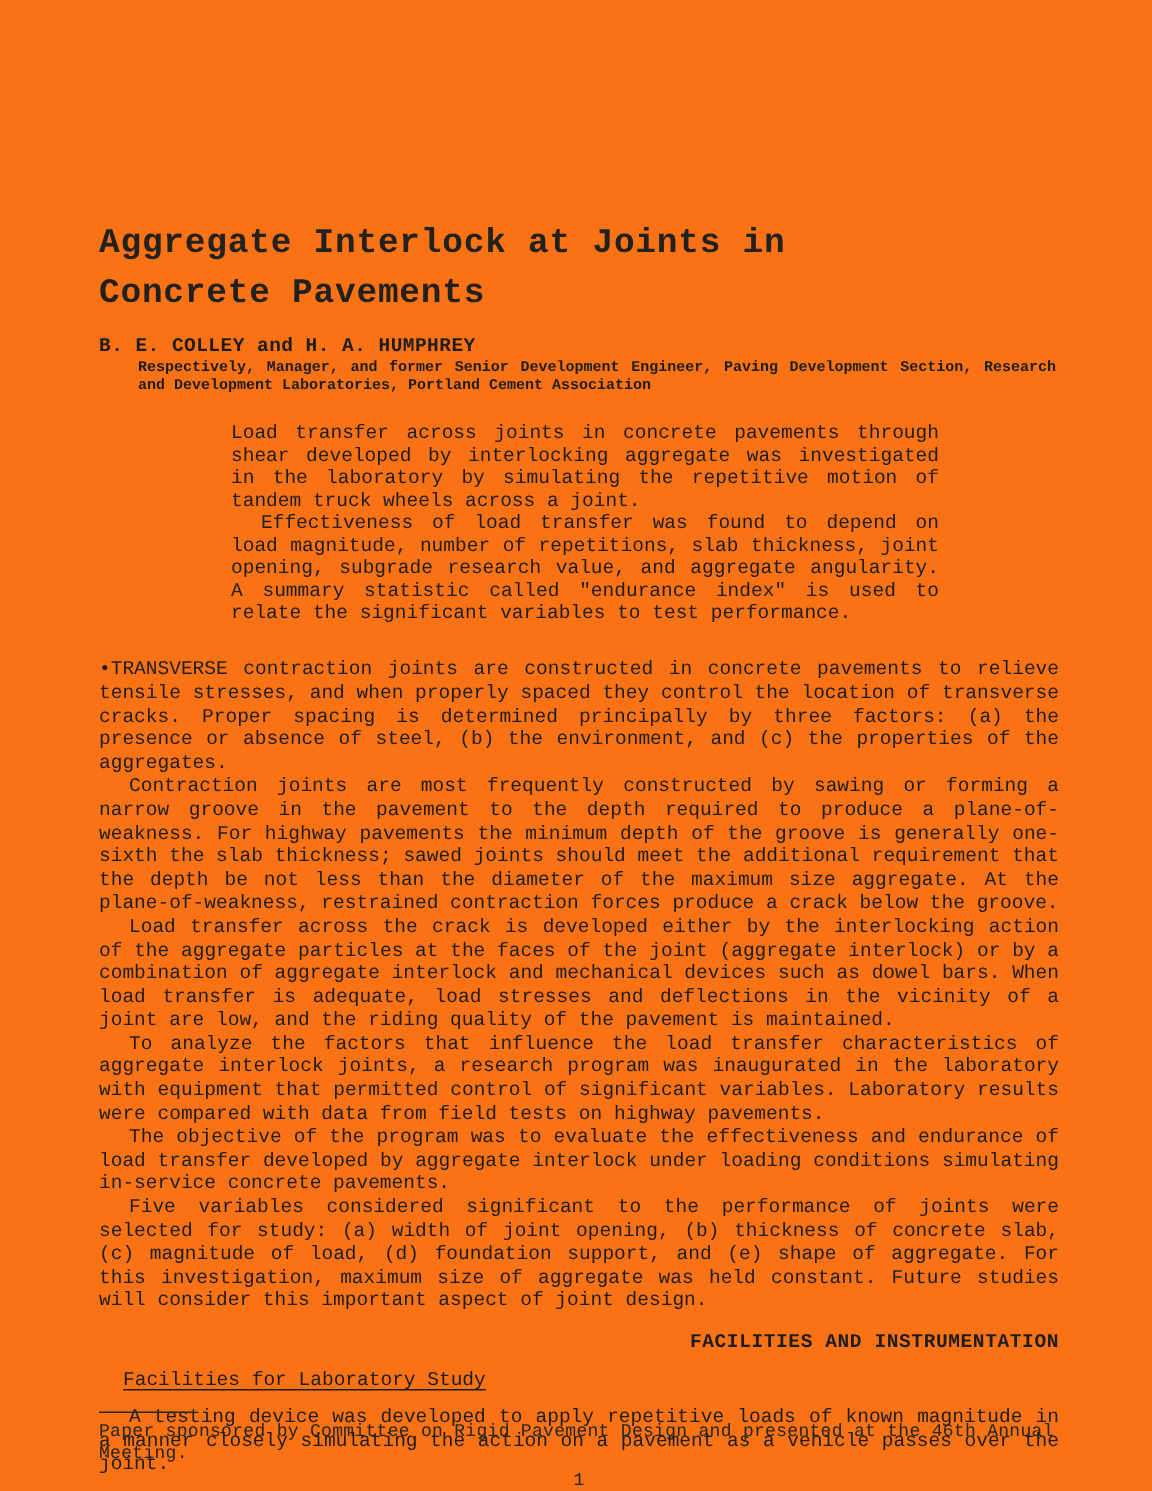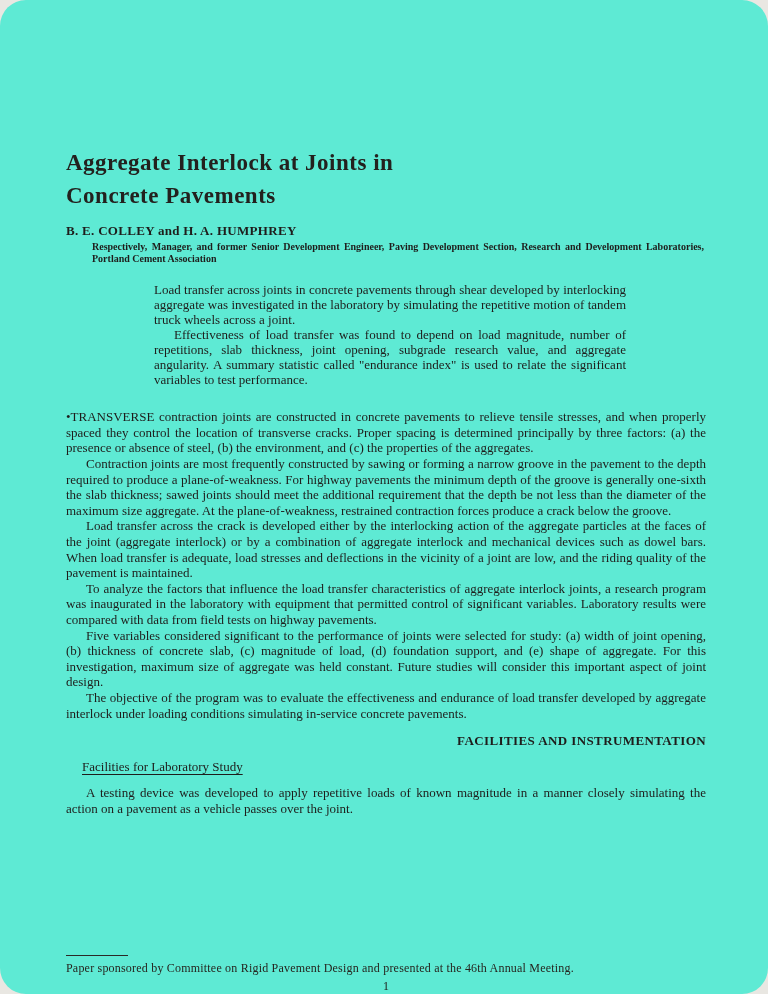--- a/index.html
+++ b/index.html
@@ -5,27 +5,26 @@
   html, body {
     margin: 0;
     padding: 0;
     background: #e9e7e2;
   }
   .page {
     position: relative;
     width: 768px;
     height: 994px;
     margin: 0 auto;
-    background: #5eead4;
+    background: #f97316;
     box-sizing: border-box;
     padding: 146px 62px 0 66px;
-    font-family: Liberation Serif, serif;
+    font-family: Liberation Mono, monospace;
     color: #1e1d1b;
     overflow: hidden;
-    border-radius: 26px;
   }
   .title {
     font-size: 23px;
     font-weight: bold;
     line-height: 1.45;
     letter-spacing: 0.5px;
     color: #23211e;
     margin: 0 0 10px 0;
   }
   .byline {
@@ -129,22 +128,22 @@
   <div class="abstract">
     <p>Load transfer across joints in concrete pavements through shear developed by interlocking aggregate was investigated in the laboratory by simulating the repetitive motion of tandem truck wheels across a joint.</p>
     <p class="indent">Effectiveness of load transfer was found to depend on load magnitude, number of repetitions, slab thickness, joint opening, subgrade research value, and aggregate angularity. A summary statistic called "endurance index" is used to relate the significant variables to test performance.</p>
   </div>
 
   <div class="body-text">
     <p>•TRANSVERSE contraction joints are constructed in concrete pavements to relieve tensile stresses, and when properly spaced they control the location of transverse cracks. Proper spacing is determined principally by three factors: (a) the presence or absence of steel, (b) the environment, and (c) the properties of the aggregates.</p>
     <p class="indent">Contraction joints are most frequently constructed by sawing or forming a narrow groove in the pavement to the depth required to produce a plane-of-weakness. For highway pavements the minimum depth of the groove is generally one-sixth the slab thickness; sawed joints should meet the additional requirement that the depth be not less than the diameter of the maximum size aggregate. At the plane-of-weakness, restrained contraction forces produce a crack below the groove.</p>
     <p class="indent">Load transfer across the crack is developed either by the interlocking action of the aggregate particles at the faces of the joint (aggregate interlock) or by a combination of aggregate interlock and mechanical devices such as dowel bars. When load transfer is adequate, load stresses and deflections in the vicinity of a joint are low, and the riding quality of the pavement is maintained.</p>
     <p class="indent">To analyze the factors that influence the load transfer characteristics of aggregate interlock joints, a research program was inaugurated in the laboratory with equipment that permitted control of significant variables. Laboratory results were compared with data from field tests on highway pavements.</p>
+    <p class="indent">The objective of the program was to evaluate the effectiveness and endurance of load transfer developed by aggregate interlock under loading conditions simulating in-service concrete pavements.</p>
     <p class="indent">Five variables considered significant to the performance of joints were selected for study: (a) width of joint opening, (b) thickness of concrete slab, (c) magnitude of load, (d) foundation support, and (e) shape of aggregate. For this investigation, maximum size of aggregate was held constant. Future studies will consider this important aspect of joint design.</p>
-    <p class="indent">The objective of the program was to evaluate the effectiveness and endurance of load transfer developed by aggregate interlock under loading conditions simulating in-service concrete pavements.</p>
   </div>
 
   <div class="section-heading">FACILITIES AND INSTRUMENTATION</div>
 
   <div>
     <span class="subsection-heading">Facilities for Laboratory Study</span>
   </div>
 
   <p class="closing">A testing device was developed to apply repetitive loads of known magnitude in a manner closely simulating the action on a pavement as a vehicle passes over the joint.</p>
 

